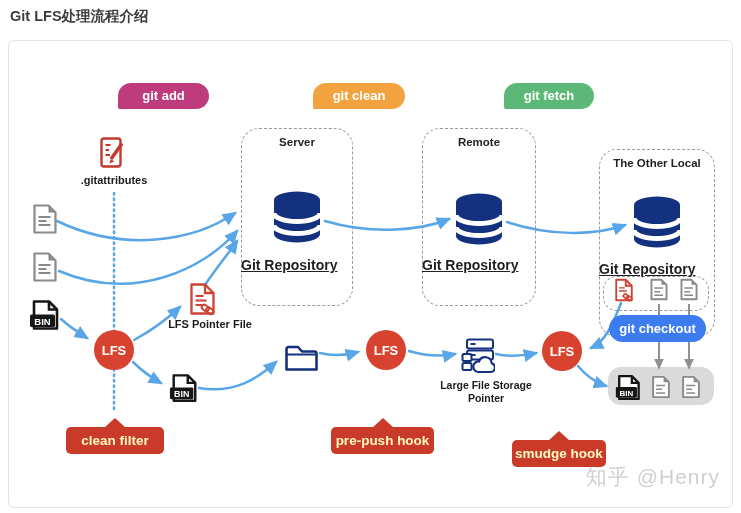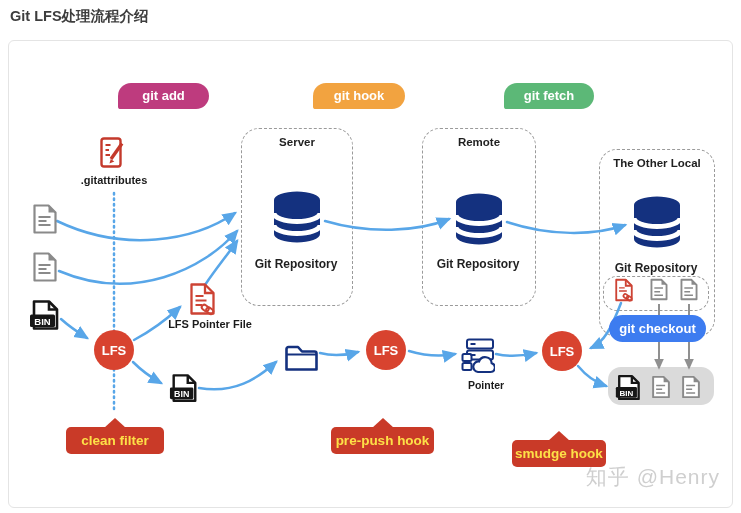--- a/index.html
+++ b/index.html
@@ -9,29 +9,29 @@
   .panel{position:absolute;left:8px;top:40px;width:723px;height:466px;background:#fff;
          border:1px solid #e4e4e4;border-radius:6px;}
   
   .pill{position:absolute;height:26px;line-height:26px;text-align:center;color:#fff;
         font-size:13px;font-weight:bold;border-radius:15px 15px 15px 3px;z-index:4;}
   .pill-checkout{border-radius:14px;}
   
   .zone{position:absolute;border:1.6px dashed #9a9a9a;border-radius:18px;z-index:1;}
   .zone-title{position:absolute;left:0;right:0;top:7px;text-align:center;
               font-size:11.5px;font-weight:bold;color:#1f1f1f;}
-  .repo-label{position:absolute;text-align:center;font-size:12px;font-weight:bold;color:#1f1f1f;z-index:3;}
+  .repo-label{position:absolute;text-align:left;font-size:14px;font-weight:bold;color:#1f1f1f;z-index:3;text-decoration:underline;}
   .node-label{position:absolute;text-align:center;font-size:11px;font-weight:bold;color:#1b1b1b;z-index:3;line-height:1.25;}
   .inner-files-box{position:absolute;border:1.5px dashed #9a9a9a;border-radius:14px;z-index:1;}
   .gray-box{position:absolute;background:#dadada;border-radius:13px;z-index:1;}
   
   .lfs-circle{position:absolute;width:40px;height:40px;border-radius:50%;z-index:3;
               color:#fff;font-size:13px;font-weight:bold;display:flex;align-items:center;justify-content:center;}
   
-  .hook{position:absolute;height:27px;line-height:27px;text-align:center;color:#fde047;
+  .hook{position:absolute;height:27px;line-height:27px;text-align:center;color:#fef9c3;
         font-size:13.5px;font-weight:bold;border-radius:5px;z-index:4;}
   .hook::before{content:"";position:absolute;top:-9px;left:50%;margin-left:-11px;
         border-left:11px solid transparent;border-right:11px solid transparent;
         border-bottom:10px solid #c93a28;}
   .icon{position:absolute;z-index:3;}
   svg text{font-family:"Liberation Sans","DejaVu Sans",sans-serif;}
   .flow-svg{position:absolute;left:0;top:0;z-index:2;}
   .watermark{position:absolute;top:422px;right:12px;font-size:21px;color:#cfcfcf;
              letter-spacing:1px;z-index:4;}
 </style>
@@ -80,21 +80,21 @@
       <path d="M612,262 C602,288 595,301 582,307" marker-end="url(#mb)"></path>
       <path d="M569,325 C579,337 588,342 597,345" marker-end="url(#mb)"></path>
     </g>
     <g stroke="#909090" stroke-width="2" fill="none">
       <path d="M650,263 L650,327" marker-end="url(#mg)"></path>
       <path d="M680,263 L680,327" marker-end="url(#mg)"></path>
     </g>
   </svg>
 
   <div class="pill" style="left:109px;top:42px;width:91px;background:#be3b7e;">git add</div>
-  <div class="pill" style="left:304px;top:42px;width:92px;background:#f2a340;">git hook</div>
+  <div class="pill" style="left:304px;top:42px;width:92px;background:#f2a340;">git clean</div>
   <div class="pill" style="left:495px;top:42px;width:90px;background:#5cb877;">git fetch</div>
   <div class="pill pill-checkout" style="left:600px;top:274px;width:97px;height:27px;line-height:27px;background:#3d7cf0;">git checkout</div>
 
   <svg class="icon" style="left:262px;top:148px;" width="52" height="56" viewBox="0 0 52 56">
     <path d="M3,11 a23,8.5 0 0 1 46,0 V45 a23,8.5 0 0 1 -46,0 Z" fill="#14317f"></path>
     <path d="M3,24 a23,8.5 0 0 0 46,0 M3,36 a23,8.5 0 0 0 46,0" stroke="#fff" stroke-width="5" fill="none"></path>
   </svg>
   <svg class="icon" style="left:444px;top:150px;" width="52" height="56" viewBox="0 0 52 56">
     <path d="M3,11 a23,8.5 0 0 1 46,0 V45 a23,8.5 0 0 1 -46,0 Z" fill="#14317f"></path>
     <path d="M3,24 a23,8.5 0 0 0 46,0 M3,36 a23,8.5 0 0 0 46,0" stroke="#fff" stroke-width="5" fill="none"></path>
@@ -164,20 +164,21 @@
     <g stroke="#14317f" stroke-width="2" fill="#fff">
       <rect x="6" y="1.5" width="26" height="9" rx="2"></rect>
       <rect x="6" y="12.5" width="26" height="9" rx="2"></rect>
       <rect x="1.5" y="16" width="9" height="7" rx="1.5"></rect>
       <rect x="1.5" y="25" width="9" height="7" rx="1.5"></rect>
     </g>
     <path d="M9.5,6 h5 M9.5,17 h5" stroke="#14317f" stroke-width="1.8"></path>
     <path d="M17,34 h12.5 a4.5,4.5 0 0 0 1.2,-8.8 a6.5,6.5 0 0 0 -12.6,-1.7 A5,5 0 0 0 17,34 z" fill="#fff" stroke="#14317f" stroke-width="2.2"></path>
   </svg>
   <div class="node-label" style="left:402px;top:338px;width:150px;font-size:10.5px;">
+    <div>Large File Storage</div>
     <div>Pointer</div>
   </div>
 
   <svg class="icon" style="left:604px;top:237px;" width="22" height="24" viewBox="0 0 27 34">
     <path d="M2.5,2.5 h13.5 l8.5,8.5 v20.5 h-22 z" fill="#fff" stroke="#cd4334" stroke-width="2.6" stroke-linejoin="round"></path>
     <path d="M16,2.5 v8.5 h8.5" fill="none" stroke="#cd4334" stroke-width="2.6"></path>
     <path d="M6.5,14 h8 M6.5,18.5 h11" stroke="#cd4334" stroke-width="2"></path>
     <g stroke="#cd4334" stroke-width="2.4" fill="none">
       <rect x="12.5" y="23.5" width="7.5" height="5" rx="2.5" transform="rotate(38 16.2 26)"></rect>
       <rect x="17" y="26.2" width="7.5" height="5" rx="2.5" transform="rotate(38 20.7 28.7)"></rect>

